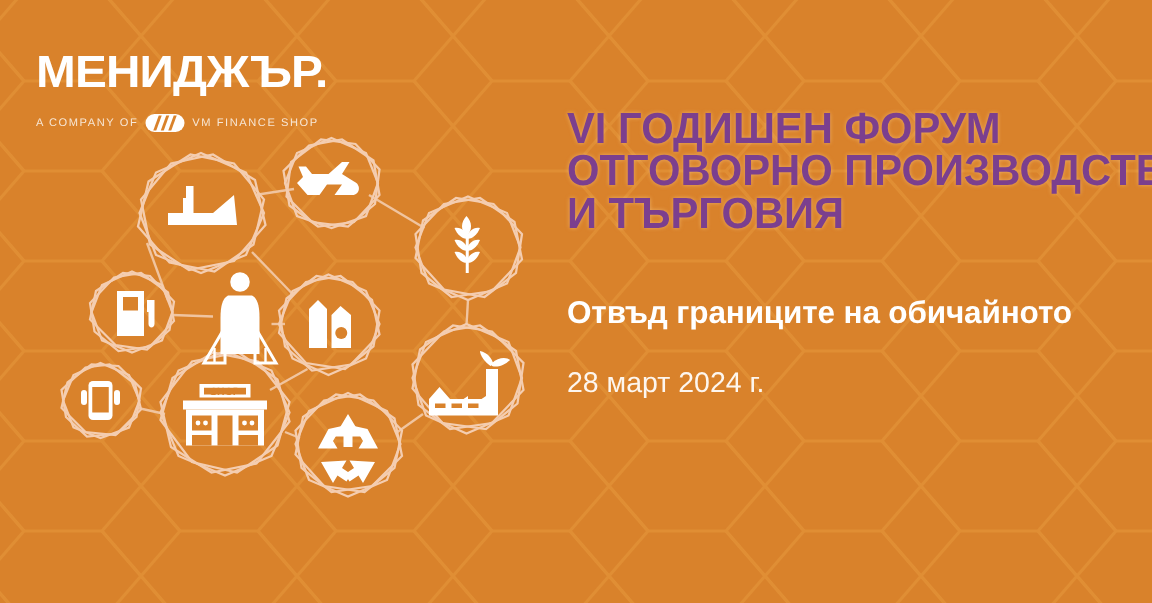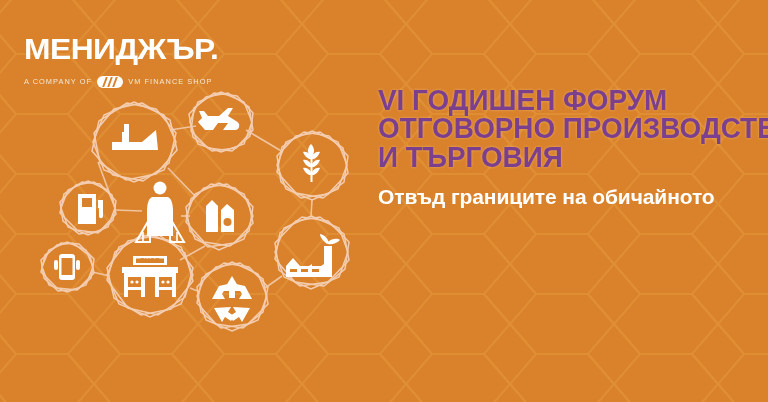--- a/index.html
+++ b/index.html
@@ -74,38 +74,38 @@
     transform: skewX(-20deg);
   }
   .vm-mark i:nth-child(1) { left: 7px; }
   .vm-mark i:nth-child(2) { left: 12px; }
   .vm-mark i:nth-child(3) { left: 17px; }
 
   
   .text-col {
     position: absolute;
     left: 378px;
-    top: 86px;
+    top: 72px;
     width: 384px;
     z-index: 5;
   }
   .headline {
     color: #7b3f8e;
     font-weight: 700;
     font-size: 29px;
     line-height: 0.98;
     letter-spacing: 0px;
     transform: scaleX(0.96);
     transform-origin: left top;
     text-shadow: 0 0 3px rgba(255,210,140,0.55);
     margin: 0;
   }
   .headline .hl-line { display: block; white-space: nowrap; }
   .subhead {
-    margin-top: 14px;
+    margin-top: 40px;
     color: #ffffff;
     font-weight: 700;
     font-size: 21px;
     line-height: 1.1;
     letter-spacing: -0.1px;
     white-space: nowrap;
   }
   .meta {
     margin-top: 22px;
     color: #fdf6ef;
@@ -316,16 +316,17 @@
   </svg>
 
   <div class="text-col">
     <h1 class="headline">
       <span class="hl-line">VI ГОДИШЕН ФОРУМ</span>
       <span class="hl-line">ОТГОВОРНО ПРОИЗВОДСТВО</span>
       <span class="hl-line">И ТЪРГОВИЯ</span>
     </h1>
     <div class="subhead">Отвъд границите на обичайното</div>
     <div class="meta">
+      <div>28 март 2024 г.</div>
     </div>
   </div>
 
 </div>
 
 </body></html>

